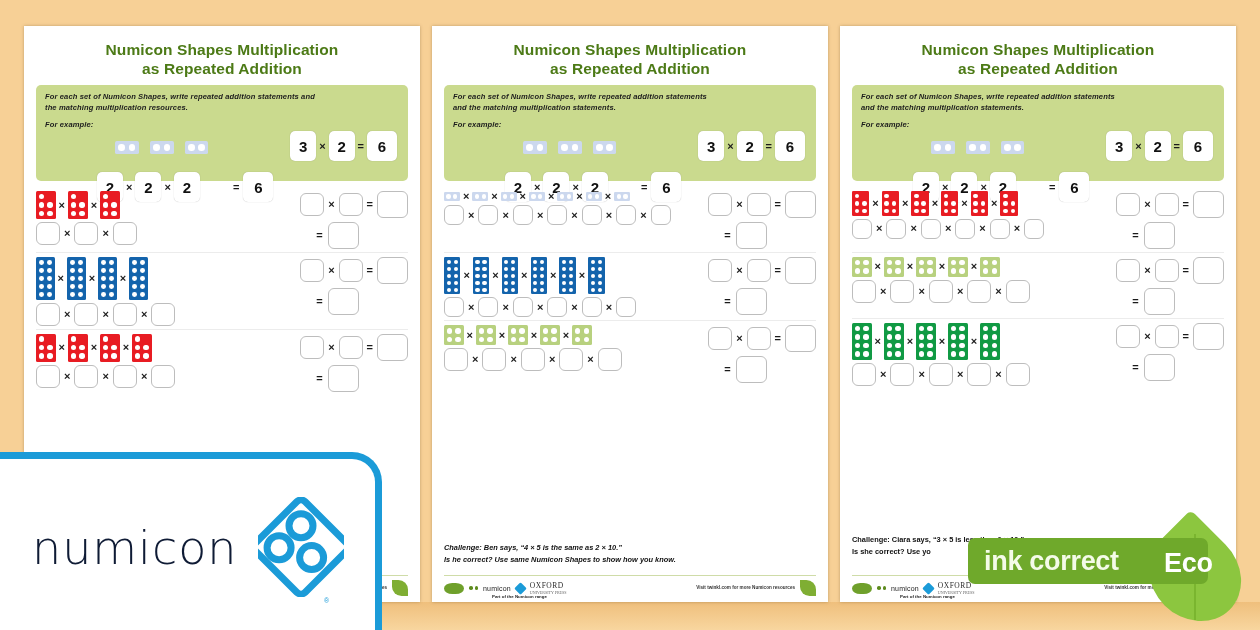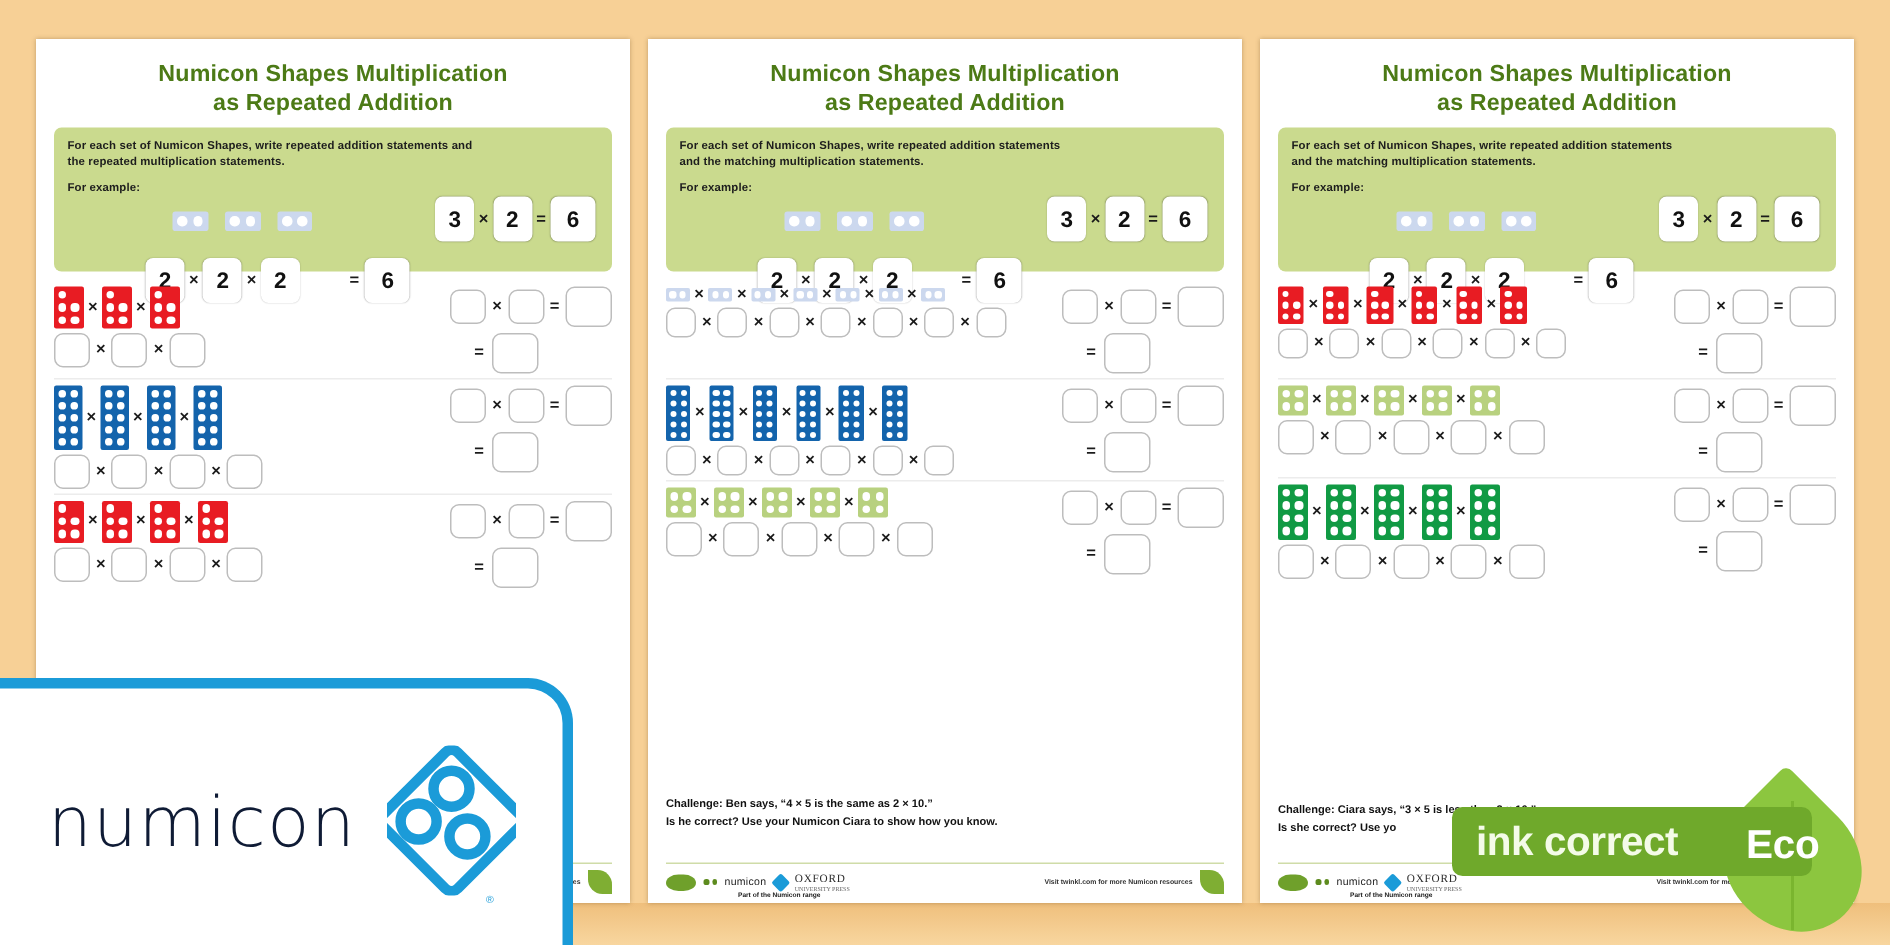--- a/index.html
+++ b/index.html
@@ -44,21 +44,21 @@
   
   .instr {
     background: #cada8e;
     border-radius: 5px;
     padding: 7px 9px 8px 9px;
     position: relative;
     min-height: 96px;
   }
   .instr p {
     font-size: 7.6px; font-weight: bold; color:#1d1d1d;
-    line-height: 10.5px; letter-spacing:.1px;
+    line-height: 10.5px; letter-spacing:.1px;font-style:italic;
   }
   .instr .for-example { margin-top: 7px; font-size: 7.6px; font-weight:bold; }
 
   .example-wrap { position:absolute; left:9px; right:9px; top:30px; bottom:6px; }
 
   .ex-shapes { position:absolute; display:flex; gap:11px; align-items:center; }
   .ex-eq-top { position:absolute; display:flex; align-items:center; gap:3px; }
   .ex-add    { position:absolute; display:flex; align-items:center; gap:3px; }
   .ex-eq-bot { position:absolute; display:flex; align-items:center; gap:4px; }
 
@@ -168,21 +168,21 @@
 
 <div class="bg-top"></div>
 <div class="bg-bottom"></div>
 
 <div id="sheets-root">
     <div class="sheet" id="sheet-left">
       <div class="sheet-inner">
         <div class="wk-title"><span>Numicon Shapes Multiplication</span><span class="l2">as Repeated Addition</span></div>
         <div class="instr">
           <p>For each set of Numicon Shapes, write repeated addition statements and</p>
-          <p>the repeated multiplication statements.</p>
+          <p>the matching multiplication resources.</p>
           <p class="for-example">For example:</p>
           <div class="example-wrap">
             <div class="ex-shapes" style="left: 70px; top: 26px;">
               <div style="position: relative; display: inline-block; background: rgb(204, 216, 238); border-radius: 1.875px; padding: 1px;">
                 <div class="nshape" style="grid-template-columns: repeat(2, 9.375px); grid-auto-rows: 9.375px; background: transparent;">
                   <div class="hole" style="background: rgb(255, 255, 255); box-shadow: rgb(204, 216, 238) 0px 0px 0px 1.75px; margin: 1.375px; border-radius: 50%;"></div>
                   <div class="hole" style="background: rgb(255, 255, 255); box-shadow: rgb(204, 216, 238) 0px 0px 0px 1.75px; margin: 1.375px; border-radius: 50%;"></div>
                 </div>
               </div>
               <div style="position: relative; display: inline-block; background: rgb(204, 216, 238); border-radius: 1.875px; padding: 1px;">
@@ -784,23 +784,23 @@
                   <div class="bbox lg"></div>
                 </div>
                 <div class="eqline-bot">
                   <span class="op eq">=</span>
                   <div class="bbox lg"></div>
                 </div>
               </div>
             </div>
           </div>
         </div>
-        <div class="challenge" style="bottom: 48px;">
+        <div class="challenge" style="bottom: 36px; font-style: italic;">
           <p>Challenge: Ben says, “4 × 5 is the same as 2 × 10.”</p>
-          <p>Is he correct? Use your Numicon Ciara to show how you know.</p>
+          <p>Is he correct? Use same Numicon Shapes to show how you know.</p>
         </div>
         <div class="wk-footer">
           <div class="flogo-leaf"></div>
           <div class="flogo-dots">
             <i></i>
             <i></i>
           </div>
           <span class="fnumicon">numicon</span>
           <span class="fdiamond"></span>
           <span class="foxford">OXFORD<small>UNIVERSITY PRESS</small></span>

